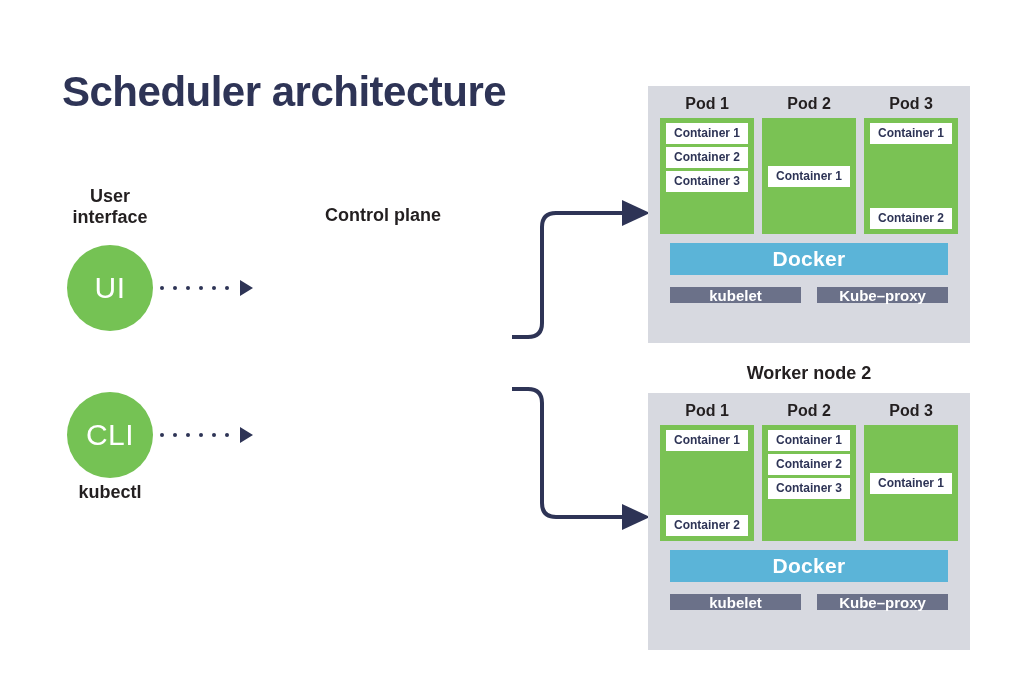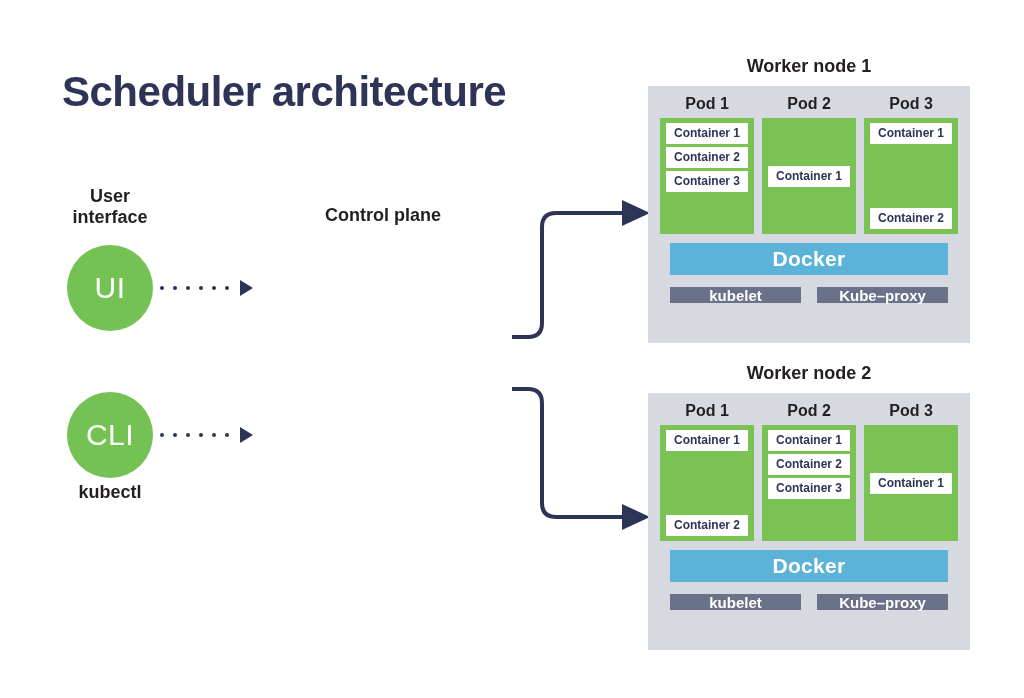--- a/index.html
+++ b/index.html
@@ -265,21 +265,20 @@
 
   <svg id="elbows" viewBox="0 0 1024 698">
 
     <path d="M 512 337 H 528 Q 542 337 542 323 V 227 Q 542 213 556 213 H 625" fill="none" stroke="#2e3456" stroke-width="4" stroke-linecap="butt"></path>
     <polygon points="622,200 650,213 622,226" fill="#2e3456"></polygon>
 
     <path d="M 512 389 H 528 Q 542 389 542 403 V 503 Q 542 517 556 517 H 625" fill="none" stroke="#2e3456" stroke-width="4" stroke-linecap="butt"></path>
     <polygon points="622,504 650,517 622,530" fill="#2e3456"></polygon>
   </svg>
 
-  <div class="caption worker-label-1">Worker node 1</div>
   <div class="worker-node worker-node-1">
 
     <div class="pods-row">
 
       <div class="pod-col">
         <div class="pod-title">Pod 1</div>
         <div class="pod-box top">
           <div class="container-chip">Container 1</div>
           <div class="container-chip">Container 2</div>
           <div class="container-chip">Container 3</div>

